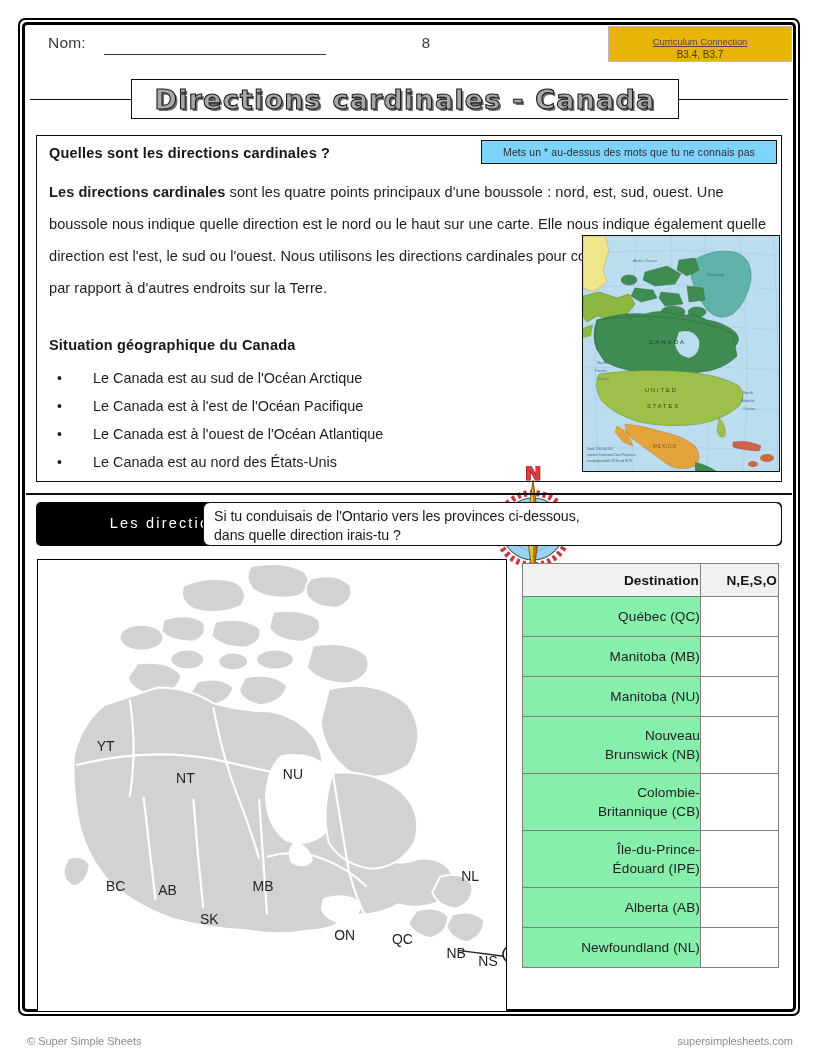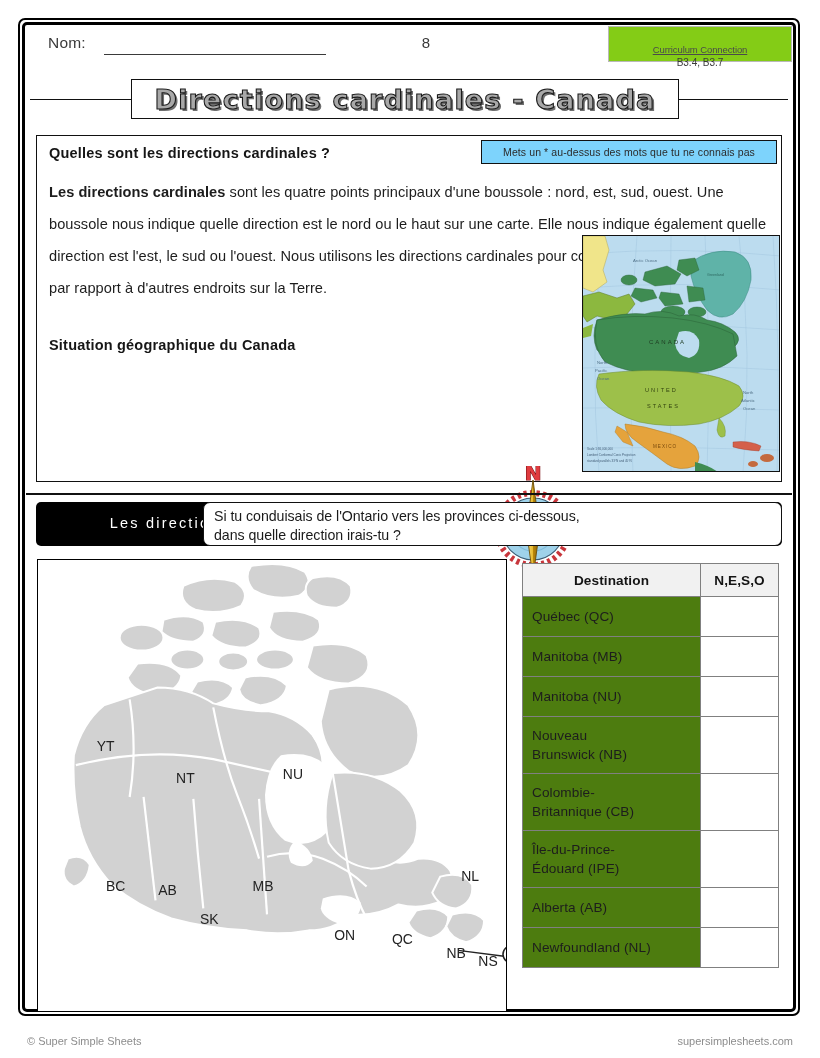--- a/index.html
+++ b/index.html
@@ -65,25 +65,25 @@
     left: 380px; top: 8px;
     width: 40px;
     text-align: center;
     font-size: 15px;
     color: #3a3a3a;
   }
   .curriculum-box {
     position: absolute;
     right: 0; top: 0;
     width: 184px; height: 36px;
-    background: #84cc16;
+    background: #eab308;
     border: 1px solid #b9b9b9;
     box-sizing: border-box;
     text-align: center;
-    padding-top: 16px;
+    padding-top: 8px;
   }
   .curriculum-title {
     font-size: 9.5px;
     color: #4a4a4a;
     text-decoration: underline;
     letter-spacing: -.1px;
     display: block;
     line-height: 13px;
   }
   .curriculum-codes {
@@ -261,35 +261,36 @@
     overflow: hidden;
   }
 
   
   .dest-table {
     position: absolute;
     left: 522px; top: 563px;
     width: 256px;
     border-collapse: collapse;
     table-layout: fixed;
+    text-align: right;
   }
   .dest-table td, .dest-table th {
     border: 1.3px solid #808080;
     box-sizing: border-box;
   }
   .dest-table th {
     background: #f1f1f1;
     font-size: 13.6px;
     font-weight: bold;
     color: #141414;
     height: 33px;
     letter-spacing: .1px;
   }
   .dest-table td.dest {
-    background: #4d7c0f;
+    background: #86efac;
     font-size: 13.6px;
     color: #1d1d1d;
     padding: 4px 0 4px 9px;
     line-height: 19px;
     letter-spacing: .1px;
   }
   .dest-table td.ans {
     background: #ffffff;
   }
   .col-dest { width: 178px; }
@@ -426,20 +427,26 @@
         <g fill="#46607a" font-family="'Liberation Sans', sans-serif" font-size="3">
           <text x="4" y="214">Scale 1:36,000,000</text>
           <text x="4" y="220">Lambert Conformal Conic Projection</text>
           <text x="4" y="226">standard parallels 33°N and 45°N</text>
         </g>
       </svg>
     </div>
 
     <div class="geo-head">Situation géographique du Canada</div>
 
+    <div class="bullets">
+      <div class="bullet">Le Canada est au sud de l'Océan Arctique</div>
+      <div class="bullet">Le Canada est à l'est de l'Océan Pacifique</div>
+      <div class="bullet">Le Canada est à l'ouest de l'Océan Atlantique</div>
+      <div class="bullet">Le Canada est au nord des États-Unis</div>
+    </div>
 
     <div class="compass">
       <svg viewBox="0 0 130 125" width="130" height="125">
         <defs>
           <linearGradient id="goldV" x1="0" y1="0" x2="1" y2="0">
             <stop offset="0%" stop-color="#f5d877"></stop>
             <stop offset="48%" stop-color="#e7bb2e"></stop>
             <stop offset="52%" stop-color="#b8860b"></stop>
             <stop offset="100%" stop-color="#8f6708"></stop>
           </linearGradient>

